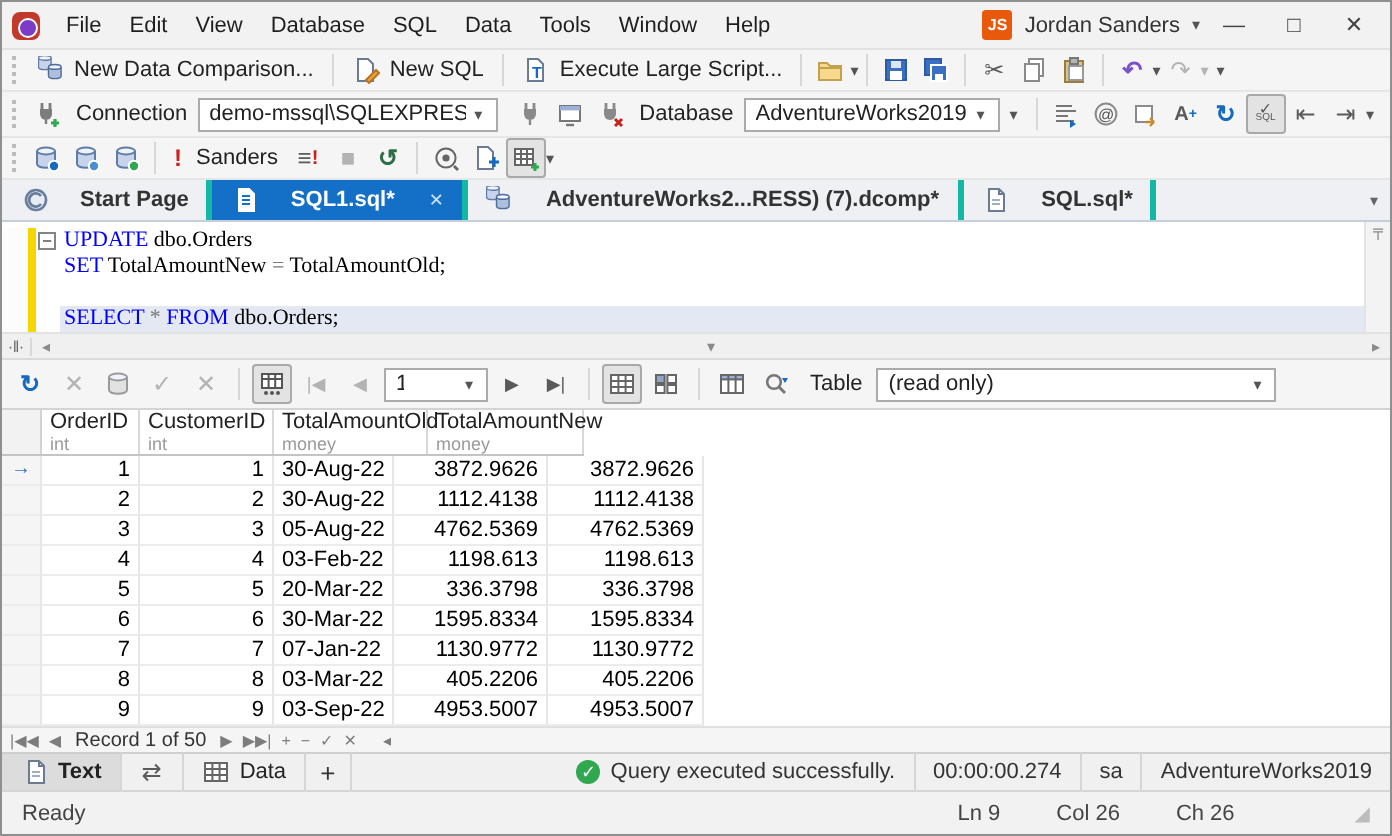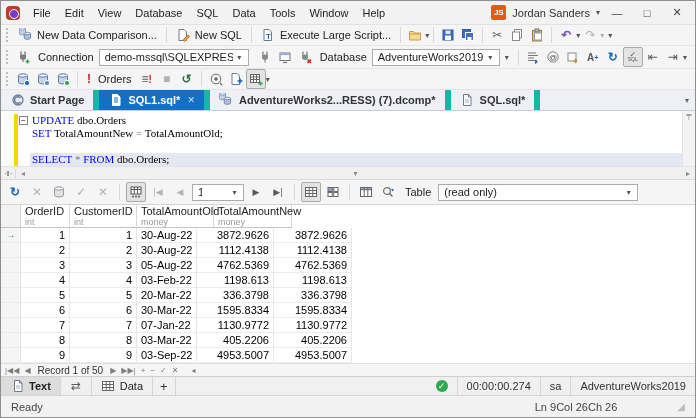--- a/index.html
+++ b/index.html
@@ -38,21 +38,21 @@
   .lbl{margin:0 5px;color:#222;white-space:nowrap;}
   .exec-bang{color:#c9211e;font-weight:bold;font-size:12px;margin-right:3px;}
   .sqlcheck{display:flex;flex-direction:column;align-items:center;line-height:5px;font-size:8px;color:#555;}
   .sqlcheck small{font-size:5px;letter-spacing:0;}
   .disabled{color:#b3b3b3 !important;}
   .blue{color:#1569bf !important;}
   .purple{color:#7a52c7 !important;}
 
   
   .tabbar{height:21px;flex:0 0 21px;display:flex;align-items:stretch;background:#eef0f4;border-bottom:1px solid #c6cede;}
-  .tab{display:flex;align-items:center;gap:5px;padding:0 9px;color:#333;border-right:6px solid #14b8a6;white-space:nowrap;}
+  .tab{display:flex;align-items:center;gap:15px;padding:0 9px;color:#333;border-right:3px solid #14b8a6;white-space:nowrap;}
   .tab.active{background:#1470c6;color:#fff;}
   .tab .tclose{font-size:9px;color:#cfe0f5;margin-left:2px;}
   .tabbar-end{margin-left:auto;display:flex;align-items:center;padding:0 6px;color:#666;font-size:8px;}
 
   
   .editor-wrap{flex:1 1 auto;display:flex;background:#fff;min-height:50px;}
   .code-area{flex:1;padding-top:3px;font-family:"DejaVu Sans Mono",monospace;font-size:11px;overflow:hidden;}
   .code-line{display:flex;height:13px;line-height:13px;}
   .ind-margin{width:13px;flex:0 0 13px;background:#fcfcfc;}
   .change-bar{width:4px;flex:0 0 4px;}
@@ -98,21 +98,21 @@
   .bottom-tabs{height:19px;flex:0 0 19px;display:flex;align-items:stretch;background:#f0f0f0;border-top:1px solid #cfcfcf;}
   .btab{display:flex;align-items:center;gap:4px;padding:0 9px;border-right:1px solid #d6d6d6;color:#222;}
   .btab.active{background:#dcdcdc;font-weight:bold;}
   .bicon-btn{display:flex;align-items:center;padding:0 7px;border-right:1px solid #d6d6d6;color:#555;}
   .bt-spacer{flex:1;}
   .bseg{display:flex;align-items:center;gap:5px;padding:0 9px;border-left:1px solid #d6d6d6;color:#333;white-space:nowrap;}
   .okdot{width:12px;height:12px;border-radius:50%;background:#2fa84f;color:#fff;font-size:9px;line-height:12px;text-align:center;}
 
   .statusbar{height:22px;flex:0 0 22px;display:flex;align-items:center;background:#f2f2f2;border-top:1px solid #d6d6d6;
     padding:0 10px;color:#444;}
-  .sb-right{margin-left:auto;display:flex;gap:0;margin-right:60px;}
+  .sb-right{margin-left:auto;display:flex;gap:28px;margin-right:60px;}
   .resize-grip{margin-left:auto;color:#bdbdbd;font-size:10px;}
   .statusbar .sb-right + .resize-grip{margin-left:0;}
 </style>
 </head>
 <body>
 
 <div class="window">
 
   <div class="titlebar">
     <div class="app-icon"></div>
@@ -363,21 +363,21 @@
               <path d="M2.5 3.5 v6.5 c0 1.1 2 1.9 4.5 1.9 s4.5-.8 4.5-1.9 v-6.5" fill="#c7d3ea" stroke="#5f7ca8"></path>
               <ellipse cx="7" cy="3.5" rx="4.5" ry="1.7" fill="#eef2fa" stroke="#5f7ca8"></ellipse>
             </g>
             <circle cx="11" cy="11" r="2.6" fill="#2fa84f" stroke="#fff"></circle>
           </svg>
         </span>
       </span>
     <span class="sep"></span>
     <span class="tbtn">
       <span class="exec-bang">!</span>
-      <span>Orders</span>
+      <span>Sanders</span>
     </span>
     <span class="rbtn">
         <span class="uico">≡<b style="color:#c9211e;font-size:10px;">!</b></span>
       </span>
     <span class="rbtn">
         <span class="uico disabled">■</span>
       </span>
     <span class="rbtn">
         <span class="uico" style="color:#2e6e46;font-weight:bold;">↺</span>
       </span>
@@ -727,20 +727,21 @@
             <rect x="1.5" y="2.5" width="11" height="9" fill="#fff" stroke="#666"></rect>
             <path d="M1.5 5.5h11 M1.5 8.5h11 M5.2 2.5v9 M8.8 2.5v9" stroke="#666"></path>
           </svg>
         </span>
       <span>Data</span>
     </div>
     <div class="bicon-btn" style="font-size:13px;color:#333;">+</div>
     <div class="bt-spacer"></div>
     <div class="bseg" style="border-left:none;">
       <span class="okdot">✓</span>
+      <span>Query executed successfully.</span>
     </div>
     <div class="bseg">
         <span>00:00:00.274</span>
       </div>
     <div class="bseg">
         <span>sa</span>
       </div>
     <div class="bseg">
         <span>AdventureWorks2019</span>
       </div>

